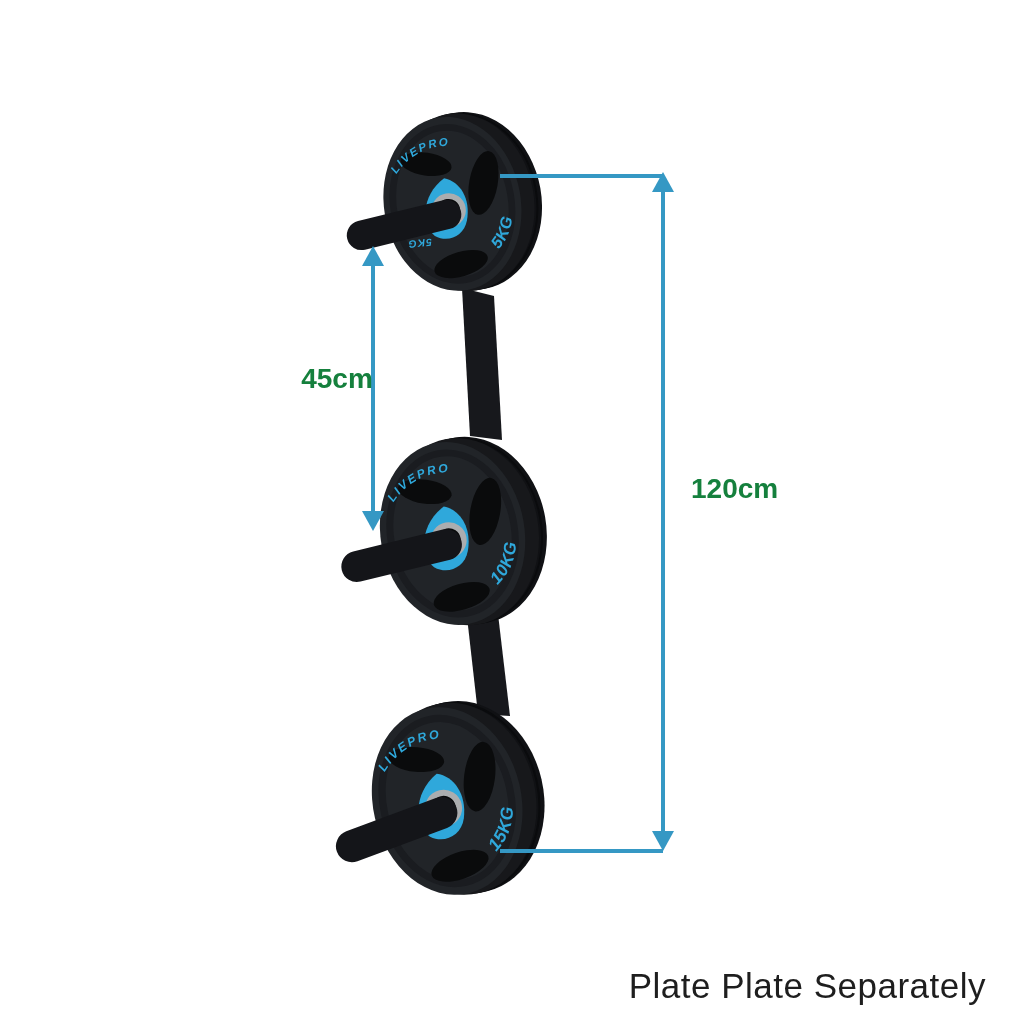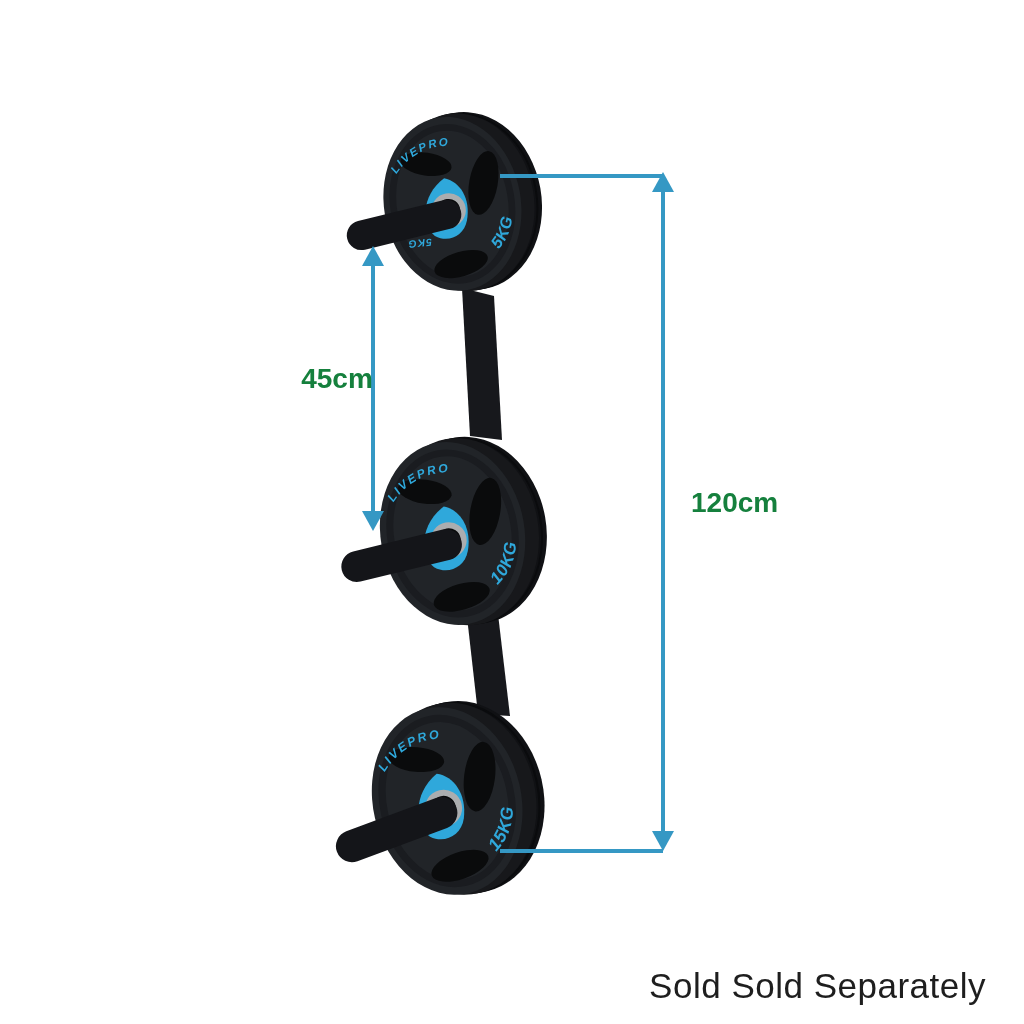--- a/index.html
+++ b/index.html
@@ -41,21 +41,21 @@
 
   .dim-label {
     position: absolute;
     color: #15803d;
     font-weight: 700;
     font-size: 28px;
     line-height: 30px;
     white-space: nowrap;
   }
   .dim-45  { left: 297px; top: 364px; width: 80px; text-align: center; }
-  .dim-120 { left: 691px; top: 488px; }
+  .dim-120 { left: 691px; top: 474px; }
 
   .note {
     position: absolute;
     right: 38px;
     top: 966px;
     color: #1e1e1e;
     font-size: 35px;
     font-weight: 500;
     letter-spacing: 0.5px;
     white-space: nowrap;
@@ -154,15 +154,15 @@
       <line class="dim-line" x1="663" y1="189" x2="663" y2="836"></line>
       <line class="dim-line" x1="500" y1="851" x2="663" y2="851"></line>
       <polygon class="dim-head" points="663,172 652,192 674,192"></polygon>
       <polygon class="dim-head" points="663,851 652,831 674,831"></polygon>
     </g>
   </svg>
 
   <div class="dim-label dim-45">45cm</div>
   <div class="dim-label dim-120">120cm</div>
 
-  <div class="note">Sold Sold Separately</div>
+  <div class="note">Plate Plate Separately</div>
 
 </div>
 
 </body></html>

